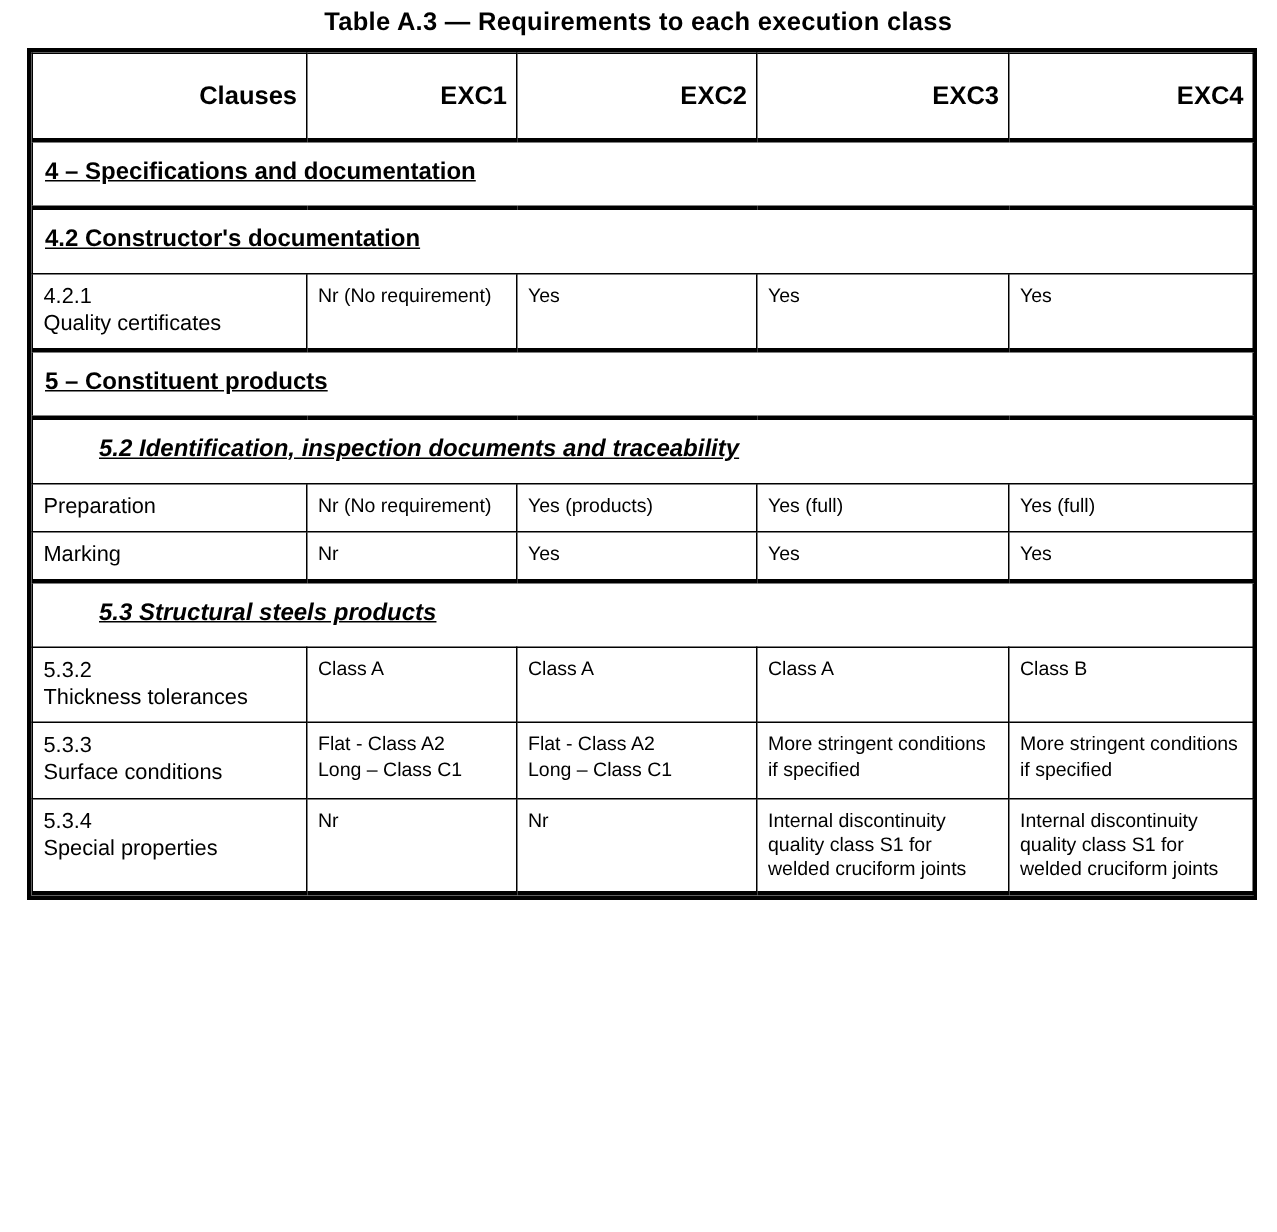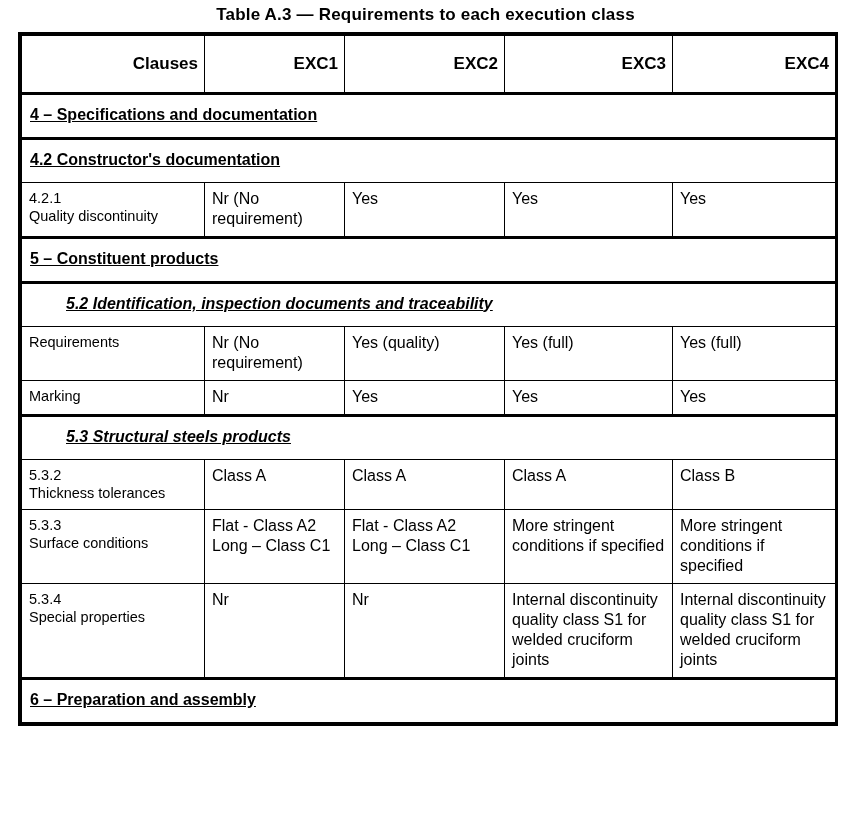--- a/index.html
+++ b/index.html
@@ -38,21 +38,21 @@
   }
   table.exc {
     border-collapse: collapse;
     table-layout: fixed;
     width: 100%;
     background: #fff;
   }
   table.exc td {
     border: 1px solid #000;
     vertical-align: top;
-    font-size: 16px;
+    font-size: 13px;
     line-height: 1.25;
     padding: 6px 7px 7px 7px;
     word-wrap: break-word;
     overflow-wrap: break-word;
   }
   
   col.c0 { width: 183px; }
   col.c1 { width: 140px; }
   col.c2 { width: 160px; }
   col.c3 { width: 168px; }
@@ -127,43 +127,43 @@
           <td colspan="5">4 – Specifications and documentation</td>
         </tr>
 
         <tr class="section thin-bottom">
           <td colspan="5">4.2 Constructor's documentation</td>
         </tr>
 
         <tr class="data thick-bottom">
           <td class="clause">
             <span class="cell-line">4.2.1</span>
-            <span class="cell-line">Quality discontinuity</span>
+            <span class="cell-line">Quality certificates</span>
           </td>
           <td>Nr (No requirement)</td>
           <td>Yes</td>
           <td>Yes</td>
           <td>Yes</td>
         </tr>
 
         <tr class="section">
           <td colspan="5">5 – Constituent products</td>
         </tr>
 
         <tr class="section italic thin-bottom">
           <td colspan="5">5.2 Identification, inspection documents and traceability</td>
         </tr>
 
 
         <tr class="data">
           <td class="clause">
-            <span class="cell-line">Requirements</span>
+            <span class="cell-line">Preparation</span>
           </td>
           <td>Nr (No requirement)</td>
-          <td>Yes (quality)</td>
+          <td>Yes (products)</td>
           <td>Yes (full)</td>
           <td>Yes (full)</td>
         </tr>
 
         <tr class="data thick-bottom">
           <td class="clause">
             <span class="cell-line">Marking</span>
           </td>
           <td>Nr</td>
           <td>Yes</td>
@@ -207,22 +207,19 @@
           <td class="clause">
             <span class="cell-line">5.3.4</span>
             <span class="cell-line">Special properties</span>
           </td>
           <td>Nr</td>
           <td>Nr</td>
           <td>Internal discontinuity quality class S1 for welded cruciform joints</td>
           <td>Internal discontinuity quality class S1 for welded cruciform joints</td>
         </tr>
 
-        <tr class="section thin-bottom">
-          <td colspan="5">6 – Preparation and assembly</td>
-        </tr>
 
 
       </tbody>
     </table>
   </div>
 
 </div>
 
 </body></html>

